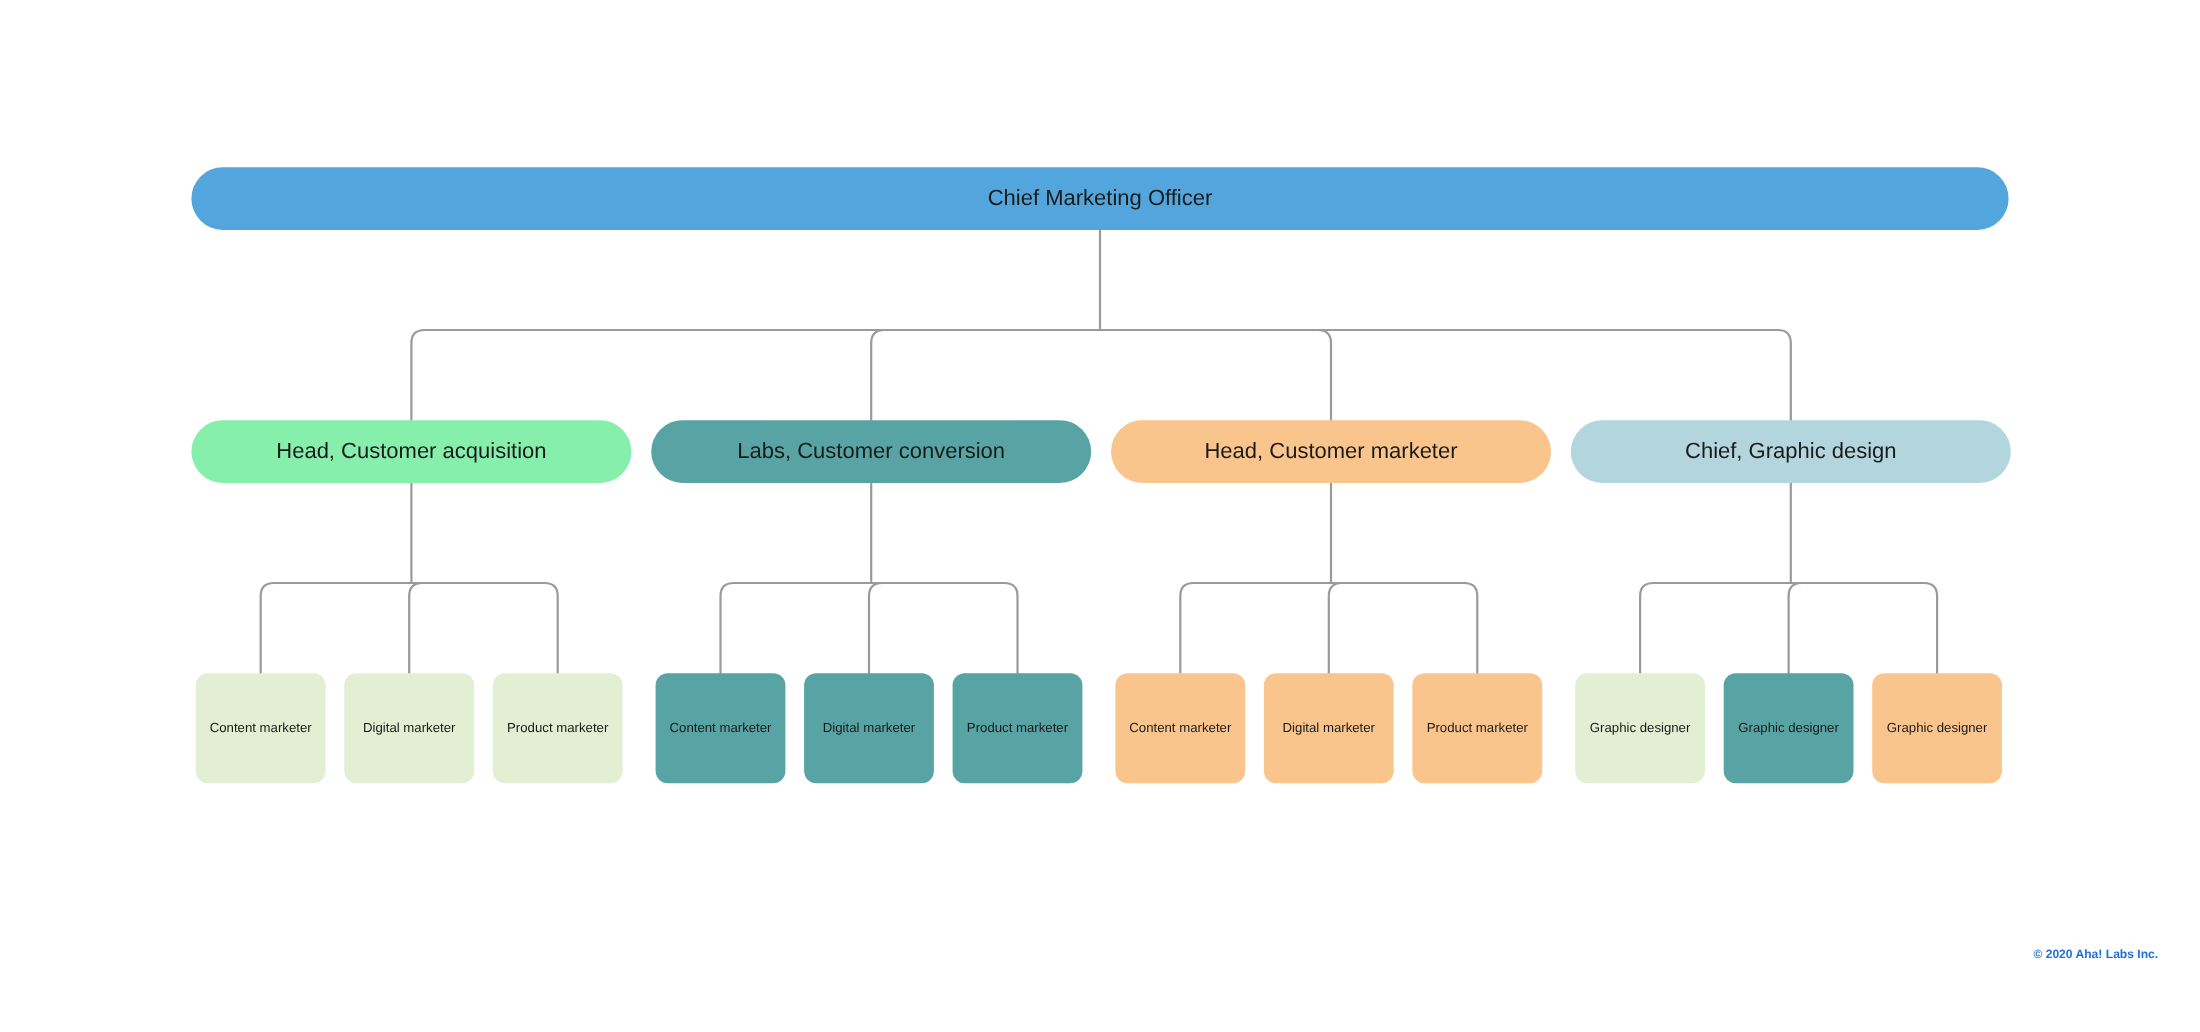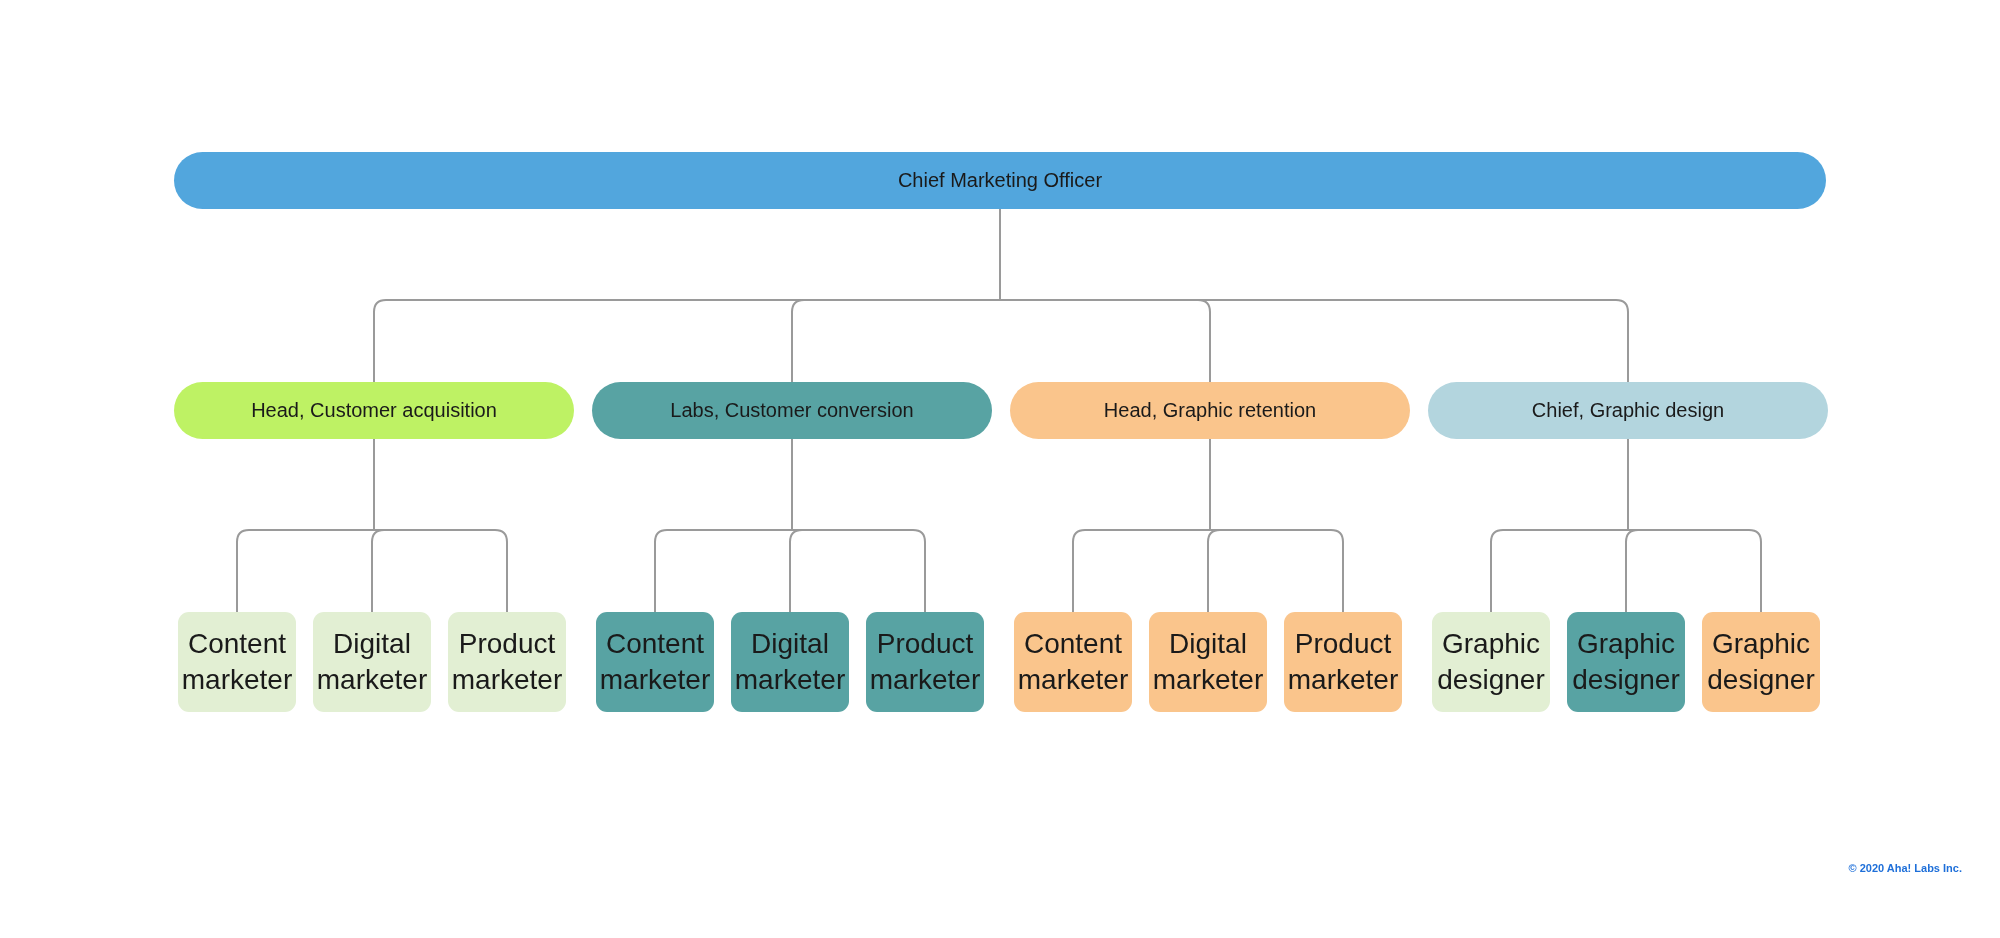--- a/index.html
+++ b/index.html
@@ -50,21 +50,21 @@
     font-size: 20px;
   }
 
   .node-head {
     border-radius: 999px;
     font-size: 20px;
   }
 
   .node-leaf {
     border-radius: 11px;
-    font-size: 28px;
+    font-size: 12px;
     padding: 0 6px;
   }
 
   .node-label {
     display: block;
   }
 
   #copyright {
     position: absolute;
     right: 38px;
@@ -99,21 +99,21 @@
       <path d="M 1210 530 L 1331 530 Q 1343 530 1343 542 L 1343 612" fill="none" stroke="#9a9a9a" stroke-width="2" stroke-linecap="round"></path>
       <path d="M 1628 439 L 1628 530" fill="none" stroke="#9a9a9a" stroke-width="2" stroke-linecap="round"></path>
       <path d="M 1628 530 L 1503 530 Q 1491 530 1491 542 L 1491 612" fill="none" stroke="#9a9a9a" stroke-width="2" stroke-linecap="round"></path>
       <path d="M 1628 530 L 1638 530 Q 1626 530 1626 542 L 1626 612" fill="none" stroke="#9a9a9a" stroke-width="2" stroke-linecap="round"></path>
       <path d="M 1628 530 L 1749 530 Q 1761 530 1761 542 L 1761 612" fill="none" stroke="#9a9a9a" stroke-width="2" stroke-linecap="round"></path>
     </svg>
   <div id="nodes-layer">
       <div class="node node-root" style="left: 174px; top: 152px; width: 1652px; height: 57px; background: rgb(82, 166, 221);">
         <span class="node-label">Chief Marketing Officer</span>
       </div>
-      <div class="node node-head" style="left: 174px; top: 382px; width: 400px; height: 57px; background: #bef264;">
+      <div class="node node-head" style="left: 174px; top: 382px; width: 400px; height: 57px; background: #86efac;">
         <span class="node-label">Head, Customer acquisition</span>
       </div>
       <div class="node node-leaf" style="left: 178px; top: 612px; width: 118px; height: 100px; background: rgb(226, 239, 211);">
         <span class="node-label">Content marketer</span>
       </div>
       <div class="node node-leaf" style="left: 313px; top: 612px; width: 118px; height: 100px; background: rgb(226, 239, 211);">
         <span class="node-label">Digital marketer</span>
       </div>
       <div class="node node-leaf" style="left: 448px; top: 612px; width: 118px; height: 100px; background: rgb(226, 239, 211);">
         <span class="node-label">Product marketer</span>
@@ -124,21 +124,21 @@
       <div class="node node-leaf" style="left: 596px; top: 612px; width: 118px; height: 100px; background: rgb(88, 163, 163);">
         <span class="node-label">Content marketer</span>
       </div>
       <div class="node node-leaf" style="left: 731px; top: 612px; width: 118px; height: 100px; background: rgb(88, 163, 163);">
         <span class="node-label">Digital marketer</span>
       </div>
       <div class="node node-leaf" style="left: 866px; top: 612px; width: 118px; height: 100px; background: rgb(88, 163, 163);">
         <span class="node-label">Product marketer</span>
       </div>
       <div class="node node-head" style="left: 1010px; top: 382px; width: 400px; height: 57px; background: rgb(250, 197, 140);">
-        <span class="node-label">Head, Graphic retention</span>
+        <span class="node-label">Head, Customer marketer</span>
       </div>
       <div class="node node-leaf" style="left: 1014px; top: 612px; width: 118px; height: 100px; background: rgb(250, 197, 140);">
         <span class="node-label">Content marketer</span>
       </div>
       <div class="node node-leaf" style="left: 1149px; top: 612px; width: 118px; height: 100px; background: rgb(250, 197, 140);">
         <span class="node-label">Digital marketer</span>
       </div>
       <div class="node node-leaf" style="left: 1284px; top: 612px; width: 118px; height: 100px; background: rgb(250, 197, 140);">
         <span class="node-label">Product marketer</span>
       </div>

